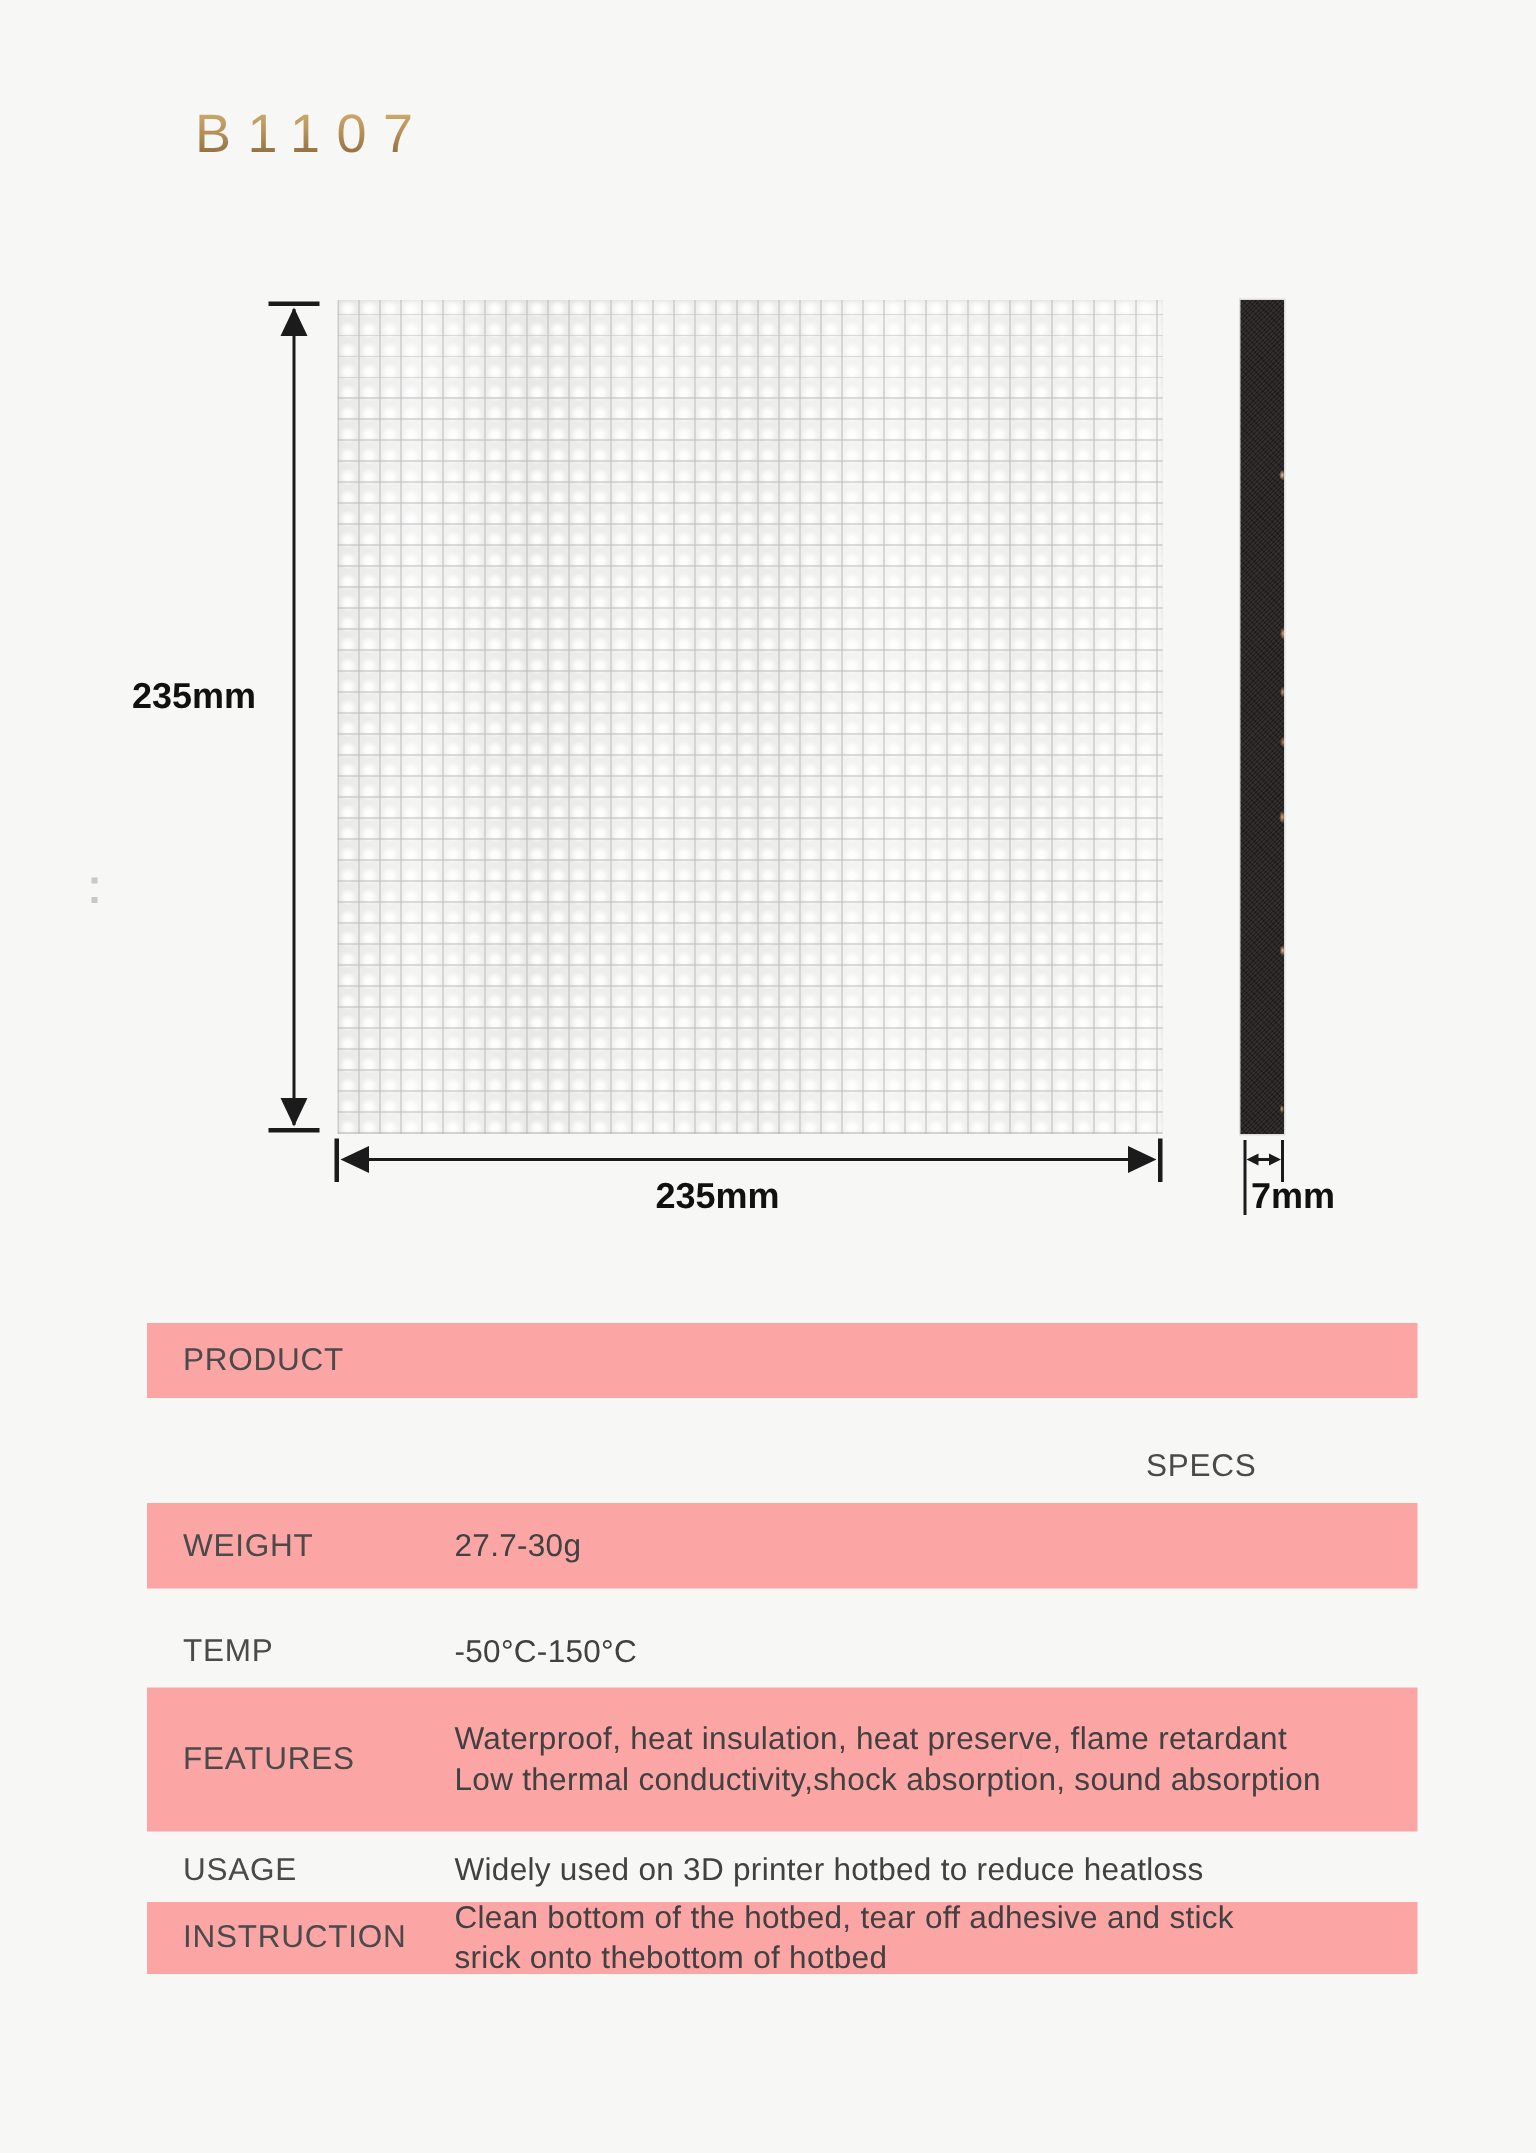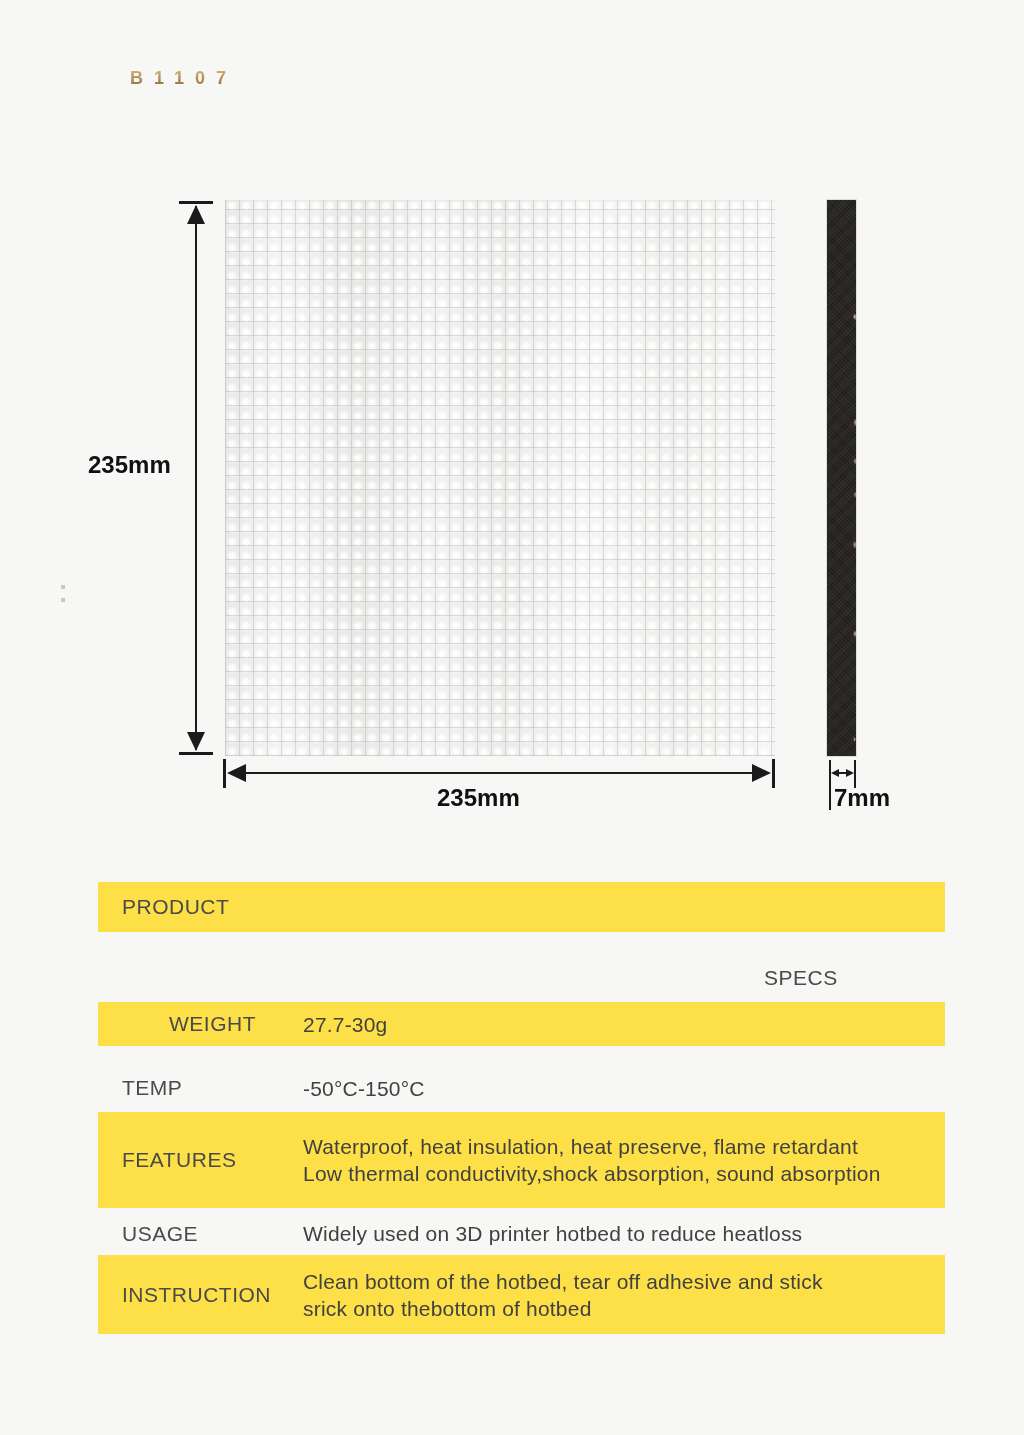--- a/index.html
+++ b/index.html
@@ -8,21 +8,21 @@
     background:#f7f7f6;
     font-family:"Liberation Sans",sans-serif;
     position:relative;
     overflow:hidden;
   }
   .page{position:absolute;inset:0;}
 
   
   .logo{
     position:absolute;left:130px;top:68px;
-    font-size:18px;font-weight:700;letter-spacing:11px;
+    font-size:36px;font-weight:400;letter-spacing:11px;
     background:linear-gradient(180deg,#dcb678 0%,#b8935a 45%,#806138 100%);
     -webkit-background-clip:text;background-clip:text;
     color:transparent;
   }
 
   
   .pad-front{
     position:absolute;left:225px;top:200px;width:550px;height:556px;
     background-color:#f1f1ef;
     background-image:
@@ -78,33 +78,33 @@
   .label-width{left:437px;top:784px;}
   .label-thick{left:834px;top:784px;}
 
   .dot-artifact{position:absolute;left:61px;width:4px;height:4px;background:#a9a9a9;opacity:.6;}
   .dot-a{top:585px;}
   .dot-b{top:598px;}
 
   
   .spec-table{position:absolute;left:98px;top:882px;width:847px;}
   .spec-row{display:flex;align-items:center;color:#474747;}
-  .spec-row.shaded{background:#fde047;}
+  .spec-row.shaded{background:#fca5a5;}
   .spec-label{
     width:205px;padding-left:24px;box-sizing:border-box;
     font-size:21px;letter-spacing:0.5px;color:#4a4a4a;flex-shrink:0;
   }
   .spec-value{font-size:21px;letter-spacing:0.2px;color:#414141;line-height:27px;}
   .r-product{height:50px;}
   .r-specs{height:49px;margin-top:21px;justify-content:flex-end;}
-  .r-weight{height:44px;text-align:center;}
+  .r-weight{height:57px;}
   .r-temp{height:48px;margin-top:18px;}
   .r-features{height:96px;}
   .r-usage{height:43px;margin-top:4px;}
-  .r-instruction{height:79px;}
+  .r-instruction{height:48px;}
 </style>
 </head>
 <body>
 
 <div class="page">
 
   <div class="logo">B1107</div>
 
   <div>
     <div class="pad-front"></div>

